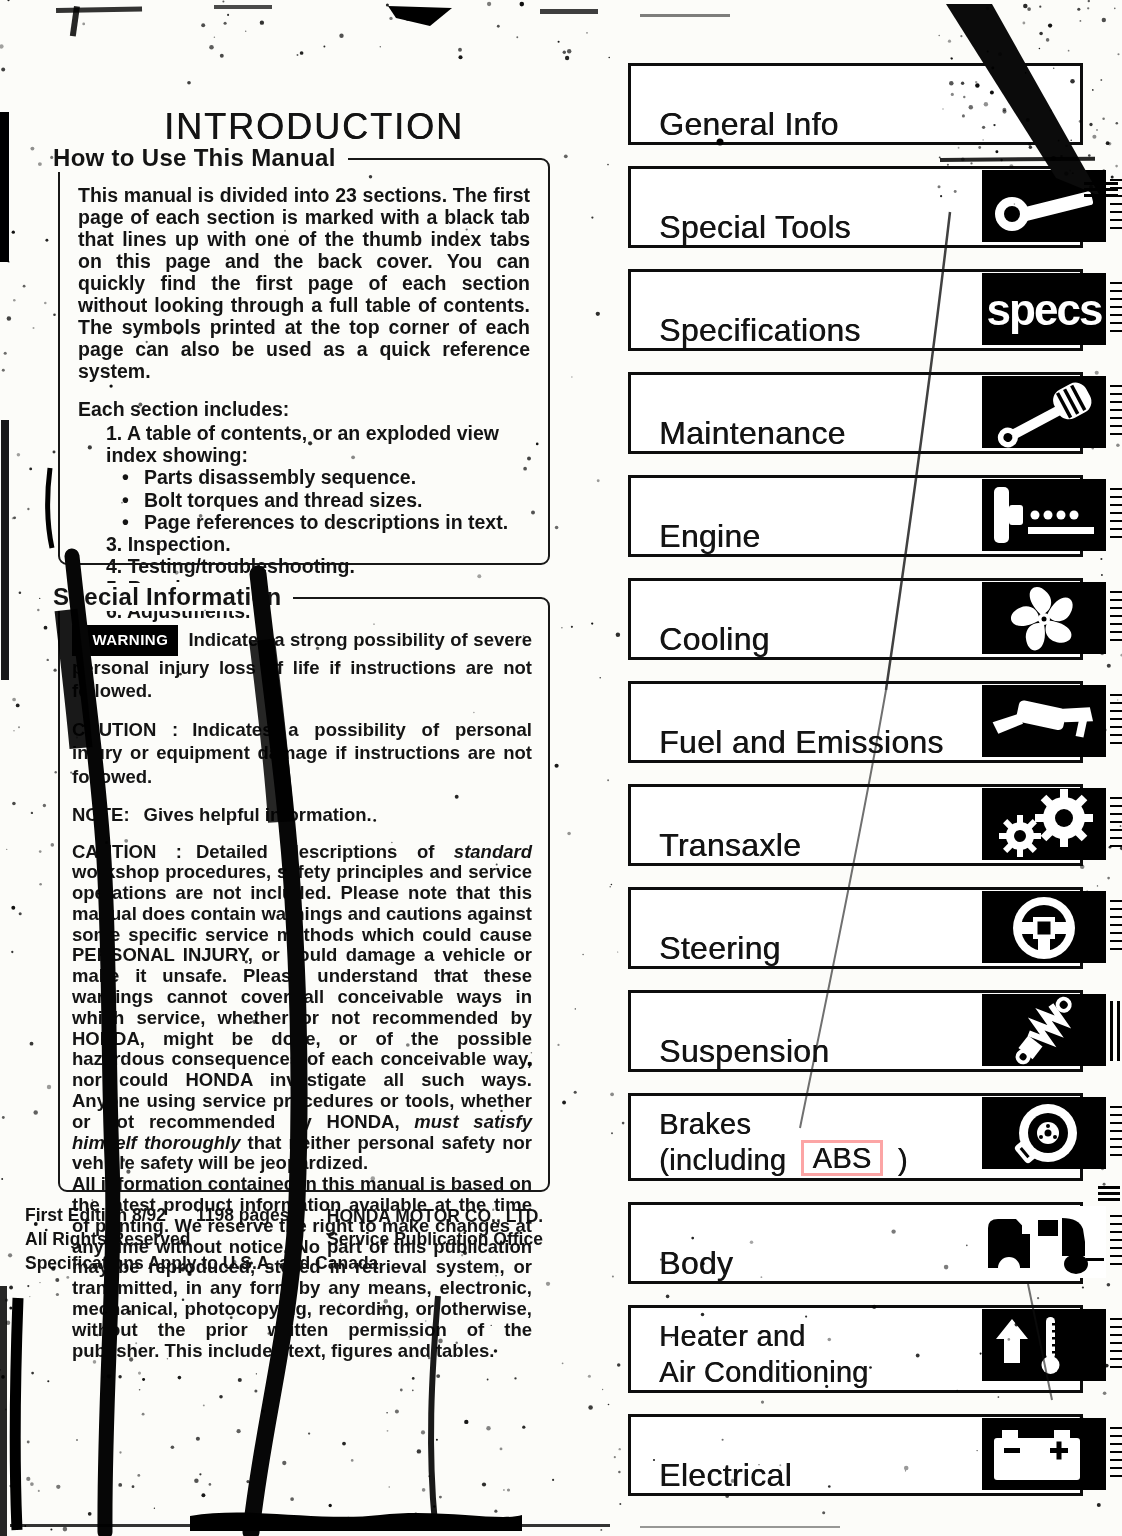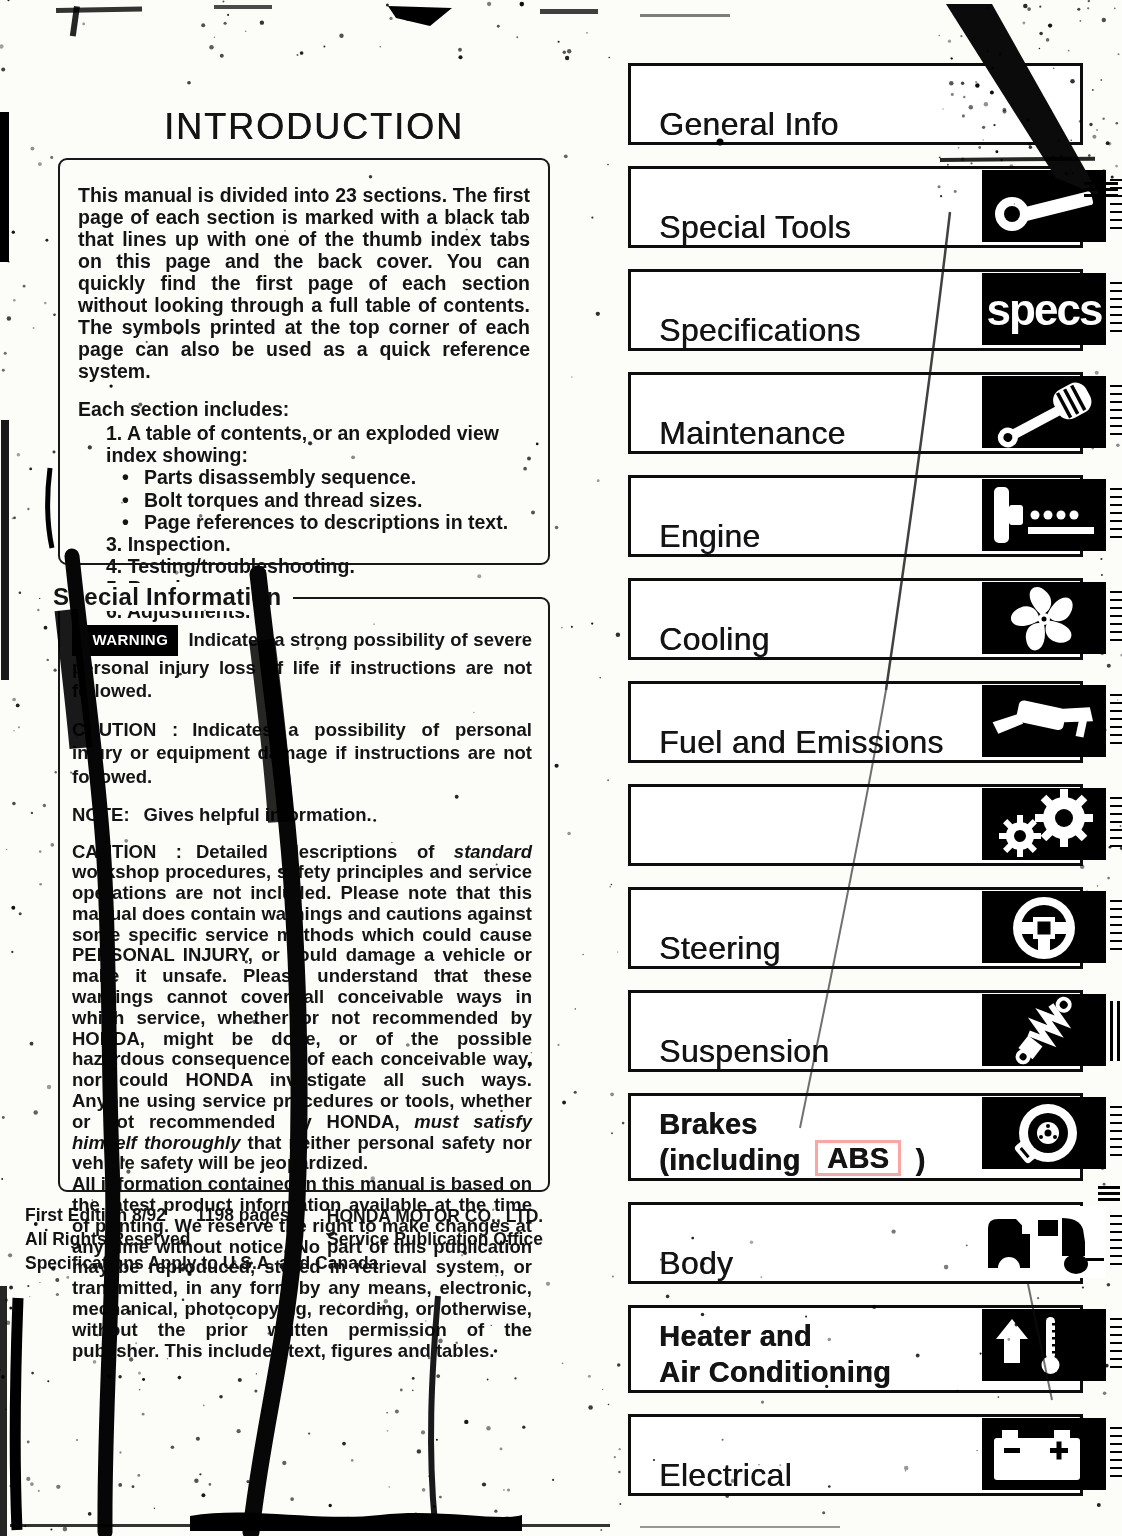--- a/index.html
+++ b/index.html
@@ -40,21 +40,21 @@
   .it{font-style:italic;}
   .footer-left{position:absolute;left:25px;top:1203px;font-size:17.5px;font-weight:700;line-height:24px;}
   .fgap{display:inline-block;width:30px;}
   .footer-right{position:absolute;left:323px;top:1205px;width:224px;text-align:center;font-size:17.5px;font-weight:700;line-height:23px;}
   
   .tabs{position:absolute;left:628px;top:63px;width:455px;display:flex;flex-direction:column;gap:21px;}
   .tab{
     position:relative;height:82px;box-sizing:border-box;border:3px solid #0d0d0d;background:#fff;
     display:flex;flex-direction:column;justify-content:flex-end;padding-left:28px;
   }
-  .tab.tall{height:88px;font-weight:bold;}
+  .tab.tall{height:88px;}
   .line1,.line2{font-size:29px;line-height:36px;white-space:nowrap;position:relative;z-index:2;
     text-shadow:0.5px 0 0 #141414;letter-spacing:0.3px;}
   .tab.single .line1{font-size:32px;}
   .abs-box{display:inline-block;border:3px solid #fca5a5;padding:0 9px;margin:0 6px;line-height:30px;transform:translateY(-2px);}
   .icon-block{
     position:absolute;right:-26px;top:1px;height:72px;width:124px;background:#000;
     display:flex;align-items:center;justify-content:center;overflow:hidden;z-index:1;
   }
   .icon-block.light{background:#fff;}
   .icon-block svg{width:124px;height:72px;display:block;}
@@ -67,20 +67,21 @@
   .noise{position:absolute;left:0;top:0;width:1122px;height:1536px;z-index:5;pointer-events:none;}
 </style>
 </head>
 <body>
 
 <div class="paper">
 
   <h1 class="page-title">INTRODUCTION</h1>
 
   <section class="frame frame1">
+    <h2 class="frame-head">How to Use This Manual</h2>
     <div class="inner1">
       <p class="body-text">This manual is divided into 23 sections. The first page of each section is marked with a black tab that lines up with one of the thumb index tabs on this page and the back cover. You can quickly find the first page of each section without looking through a full table of contents. The symbols printed at the top corner of each page can also be used as a quick reference system.</p>
       <p class="body-text includes">Each section includes:</p>
       <div class="list">
         <div class="li">1.  A  table of contents, or an exploded view index showing:</div>
         <div class="li-bullet">Parts disassembly sequence.</div>
         <div class="li-bullet">Bolt torques and thread sizes.</div>
         <div class="li-bullet">Page references to descriptions in text.</div>
         <div class="li">3.  Inspection.</div>
         <div class="li">4.  Testing/troubleshooting.</div>
@@ -205,20 +206,21 @@
               <rect x="34" y="20" width="48" height="22" rx="5"></rect>
               <path d="M78,20 L104,13 L110,26 L82,33 Z"></path>
               <path d="M36,34 L12,48 L20,58 L42,43 Z"></path>
               <rect x="96" y="26" width="8" height="18"></rect>
             </g>
           </svg>
         </div>
       <div class="bleed"></div>
     </div>
       <div class="tab single">
+      <div class="line1">Transaxle</div>
 
       <div class="icon-block">
           <svg viewBox="0 0 124 72">
             <g fill="#fff">
               <g transform="translate(82,30)">
                 <rect x="-4" y="-29" width="8" height="10"></rect>
                 <rect x="-4" y="-29" width="8" height="10" transform="rotate(45)"></rect>
                 <rect x="-4" y="-29" width="8" height="10" transform="rotate(90)"></rect>
                 <rect x="-4" y="-29" width="8" height="10" transform="rotate(135)"></rect>
                 <rect x="-4" y="-29" width="8" height="10" transform="rotate(180)"></rect>

